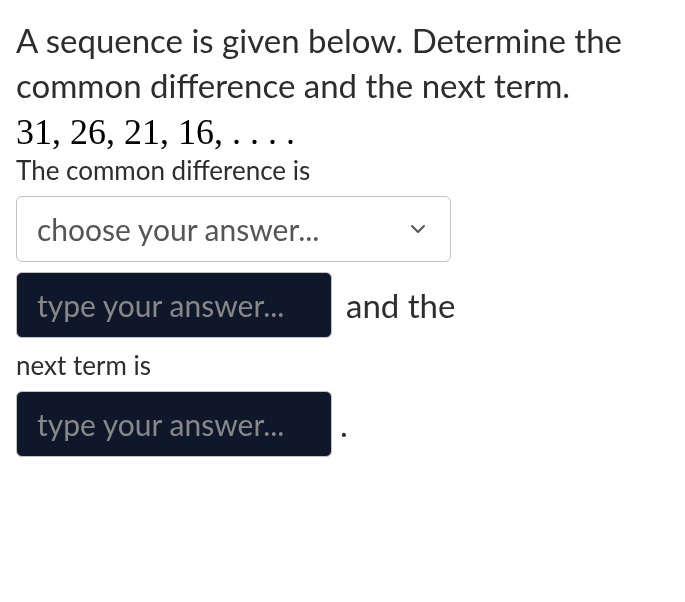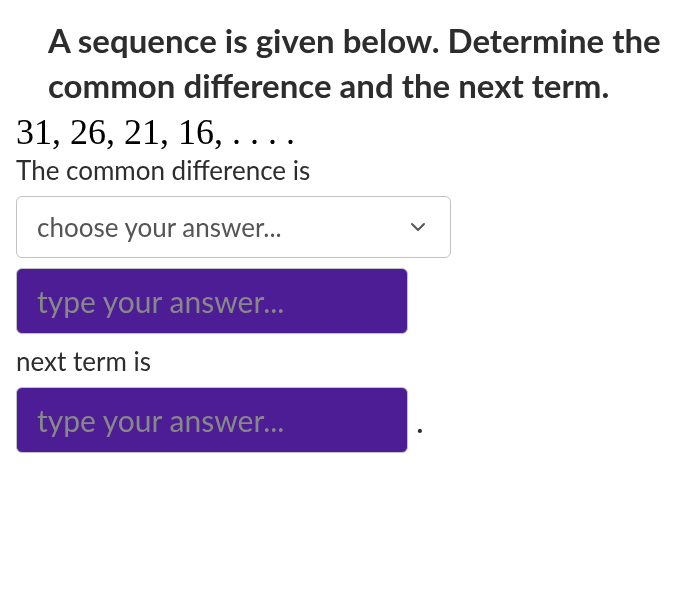--- a/index.html
+++ b/index.html
@@ -12,23 +12,22 @@
       width: 685px;
       height: 602px;
       background: #fff;
       padding: 18px 16px;
       color: #2d2d2d;
     }
     .question-text {
       font-size: 33px;
       line-height: 1.35;
       color: #2d2d2d;
-      font-weight: 700;
+      font-weight: 400;
       margin-bottom: 2px;
-      margin-left: 32px;
     }
     .sequence {
       font-family: Georgia, 'Times New Roman', serif;
       font-size: 36px;
       color: #000;
       font-weight: 400;
       margin-top: 4px;
     }
     .prompt-text {
       font-size: 26px;
@@ -42,38 +41,38 @@
       align-items: center;
       margin-bottom: 10px;
     }
     .dropdown {
       display: flex;
       align-items: center;
       justify-content: space-between;
       border: 1px solid #c2c2c2;
       border-radius: 6px;
       padding: 14px 20px;
-      font-size: 26px;
+      font-size: 30px;
       color: #555;
       background: #fff;
       cursor: pointer;
       width: 435px;
     }
     .dropdown .chevron {
       display: flex;
       align-items: center;
     }
     .text-input {
       border: 1px solid #c2c2c2;
       border-radius: 6px;
       padding: 14px 20px;
       font-size: 30px;
       color: #888;
-      background: #4c1d95;
-      width: 392px;
+      background: #0f172a;
+      width: 316px;
       font-family: inherit;
       outline: none;
     }
     .text-input::placeholder {
       color: #888;
     }
     .inline-text {
       font-size: 33px;
       color: #2d2d2d;
       margin-left: 14px;
@@ -99,20 +98,21 @@
     <span class="chevron">
       <svg width="24" height="24" viewBox="0 0 24 24" fill="none" stroke="#555" stroke-width="2" stroke-linecap="round" stroke-linejoin="round">
         <polyline points="6 9 12 15 18 9"></polyline>
       </svg>
     </span>
   </div>
 </div>
 
 <div class="row">
   <input type="text" class="text-input" placeholder="type your answer..." style="">
+  <span class="inline-text">and the</span>
 </div>
 
 <div class="prompt-text">next term is</div>
 
 <div class="row">
   <input type="text" class="text-input" placeholder="type your answer..." style="">
   <span class="period">.</span>
 </div>
 
 </body></html>

